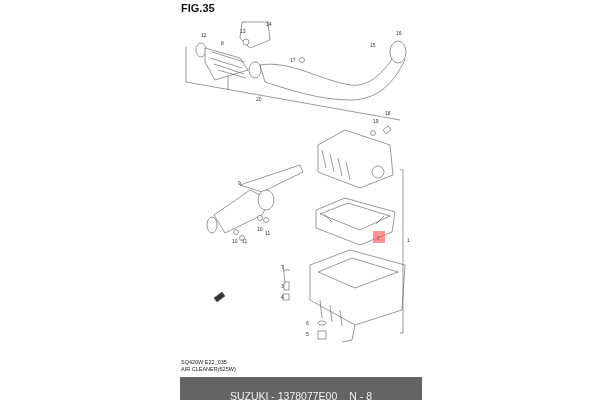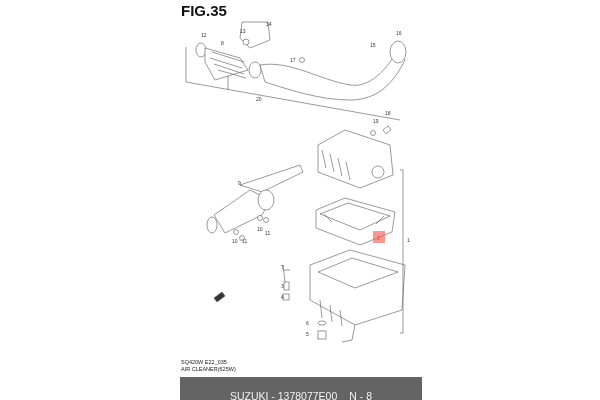--- a/index.html
+++ b/index.html
@@ -1,17 +1,17 @@
 <!DOCTYPE html>
 <html><head>
 <meta charset="utf-8">
 <style>
   html, body { margin: 0; padding: 0; background: #ffffff; }
   body { width: 600px; height: 400px; position: relative; overflow: hidden; font-family: "Liberation Sans", sans-serif; }
-  .fig-title { position: absolute; left: 181px; top: 2px; font-size: 15px; font-weight: bold; color: #111; }
+  .fig-title { position: absolute; left: 181px; top: 2px; font-size: 11px; font-weight: bold; color: #111; }
   svg.diagram { position: absolute; left: 0; top: 0; }
   .lbl { font-family: "Liberation Sans", sans-serif; font-size: 5px; fill: #333; }
   .caption { position: absolute; left: 181px; font-size: 5.5px; color: #222; line-height: 7px; }
   .cap1 { top: 359px; }
   .cap2 { top: 366px; }
   .footer { position: absolute; left: 180px; top: 377px; width: 242px; height: 37px; background: #646464; color: #f2f2f2; font-size: 10.5px; display: flex; align-items: center; justify-content: center; gap: 12px; }
   .hl { position: absolute; left: 373px; top: 231px; width: 12px; height: 12px; background: rgba(255,90,90,0.65); }
 </style>
 </head>
 <body>

